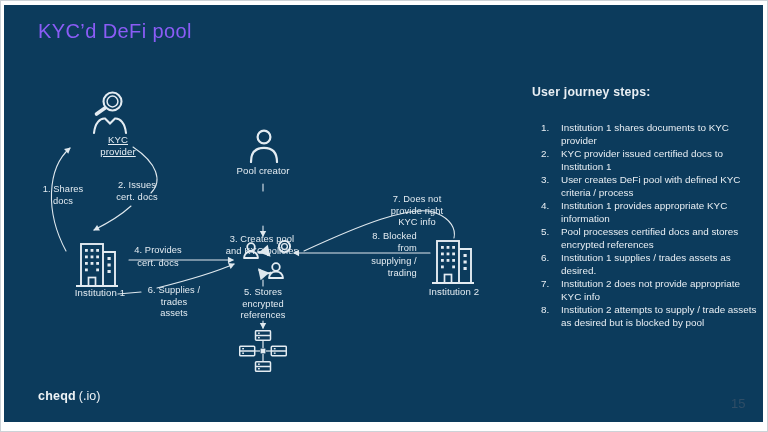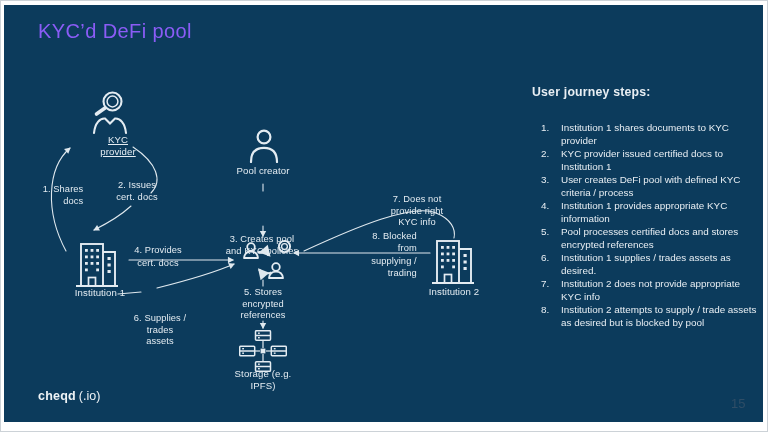--- a/index.html
+++ b/index.html
@@ -182,35 +182,33 @@
           <rect x="19" y="7" width="1.8" height="1.4"></rect>
         <rect x="19" y="33.5" width="1.8" height="1.4"></rect>
           <rect x="19" y="38" width="1.8" height="1.4"></rect>
         <rect x="3.2" y="18" width="1.8" height="1.4"></rect>
           <rect x="3.2" y="22.5" width="1.8" height="1.4"></rect>
         <rect x="34.8" y="18" width="1.8" height="1.4"></rect>
           <rect x="34.8" y="22.5" width="1.8" height="1.4"></rect>
       </g>
     </svg>
   </div>
-  <div class="dlabel node" style="left:263px;top:368px;">Storage (e.g.
-IPFS)</div>
-
-  <div class="dlabel" style="left:63px;top:184px;text-align:right;">1. Shares
+
+  <div class="dlabel" style="left:63px;top:184px;">1. Shares
 docs</div>
   <div class="dlabel" style="left:137px;top:180px;">2. Issues
 cert. docs</div>
   <div class="dlabel" style="left:262px;top:198px;margin-top:36px;">3. Creates pool
 and KYC policies</div>
   <div class="dlabel e4" style="left:158px;top:244px;">4. Provides
 cert. docs</div>
   <div class="dlabel" style="left:263px;top:287px;">5. Stores
 encrypted
 references</div>
-  <div class="dlabel" style="left:160px;top:285px;margin-top:28px;">6. Supplies /
+  <div class="dlabel" style="left:174px;top:285px;">6. Supplies /
 trades
 assets</div>
   <div class="dlabel" style="left:417px;top:194px;">7. Does not
 provide right
 KYC info</div>
   <div class="dlabel e8" style="left:394px;top:230px;">8. Blocked
 from
 supplying /
 trading</div>
 

